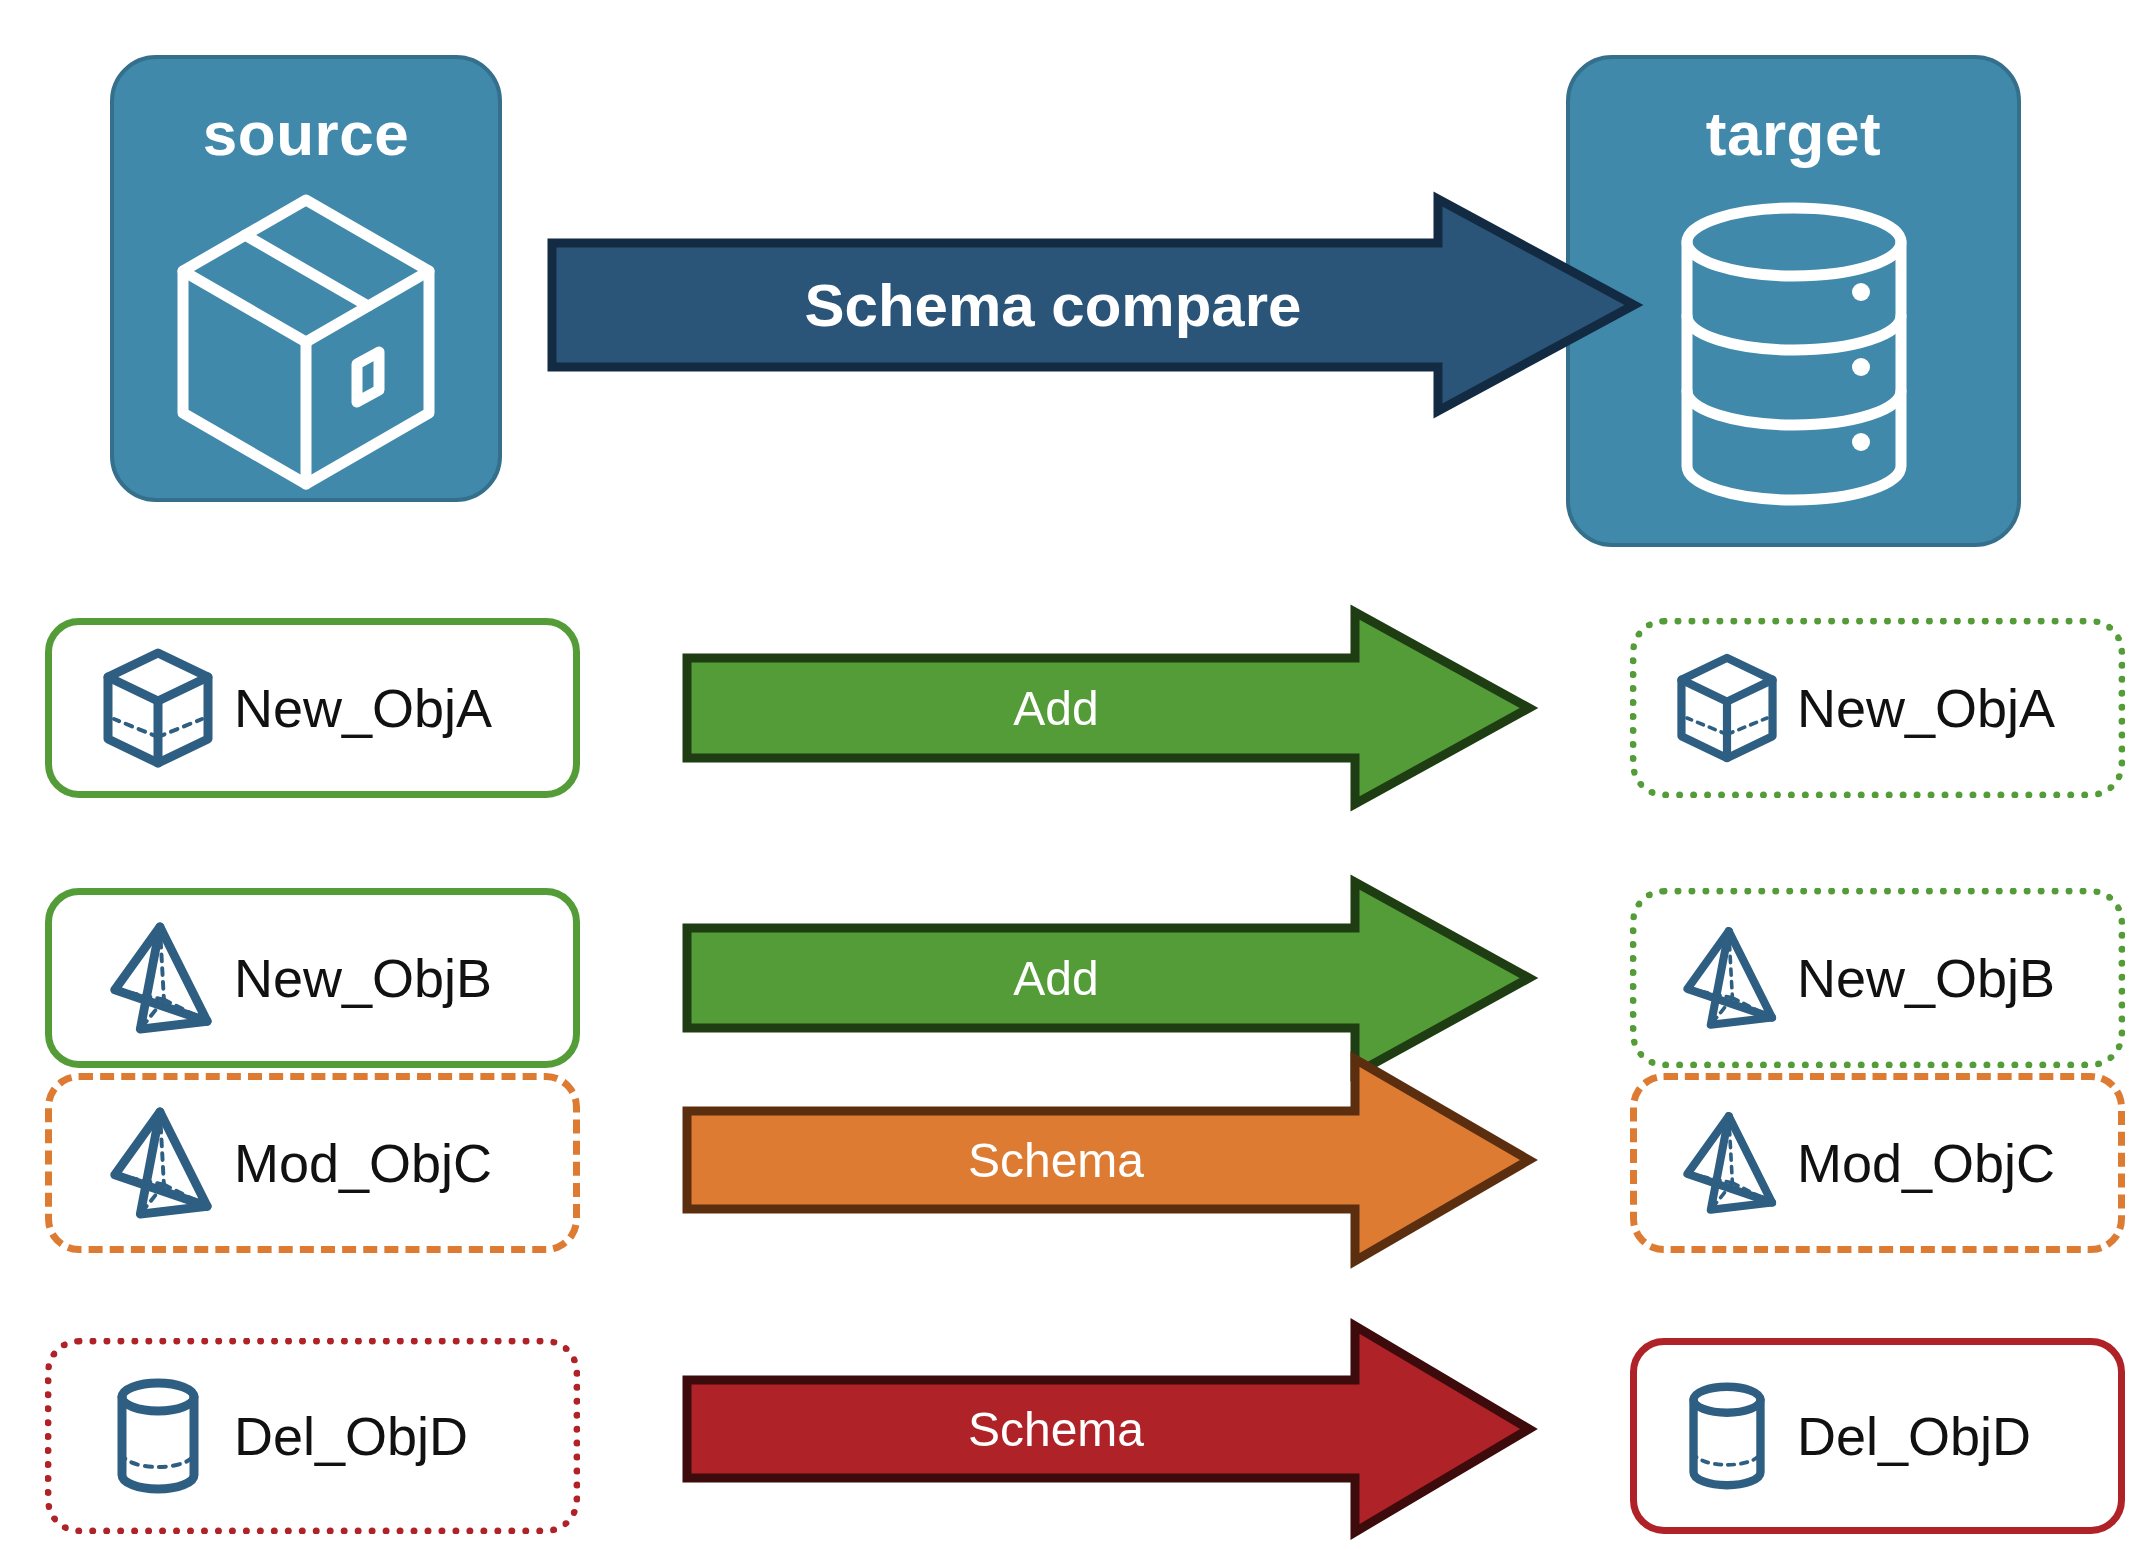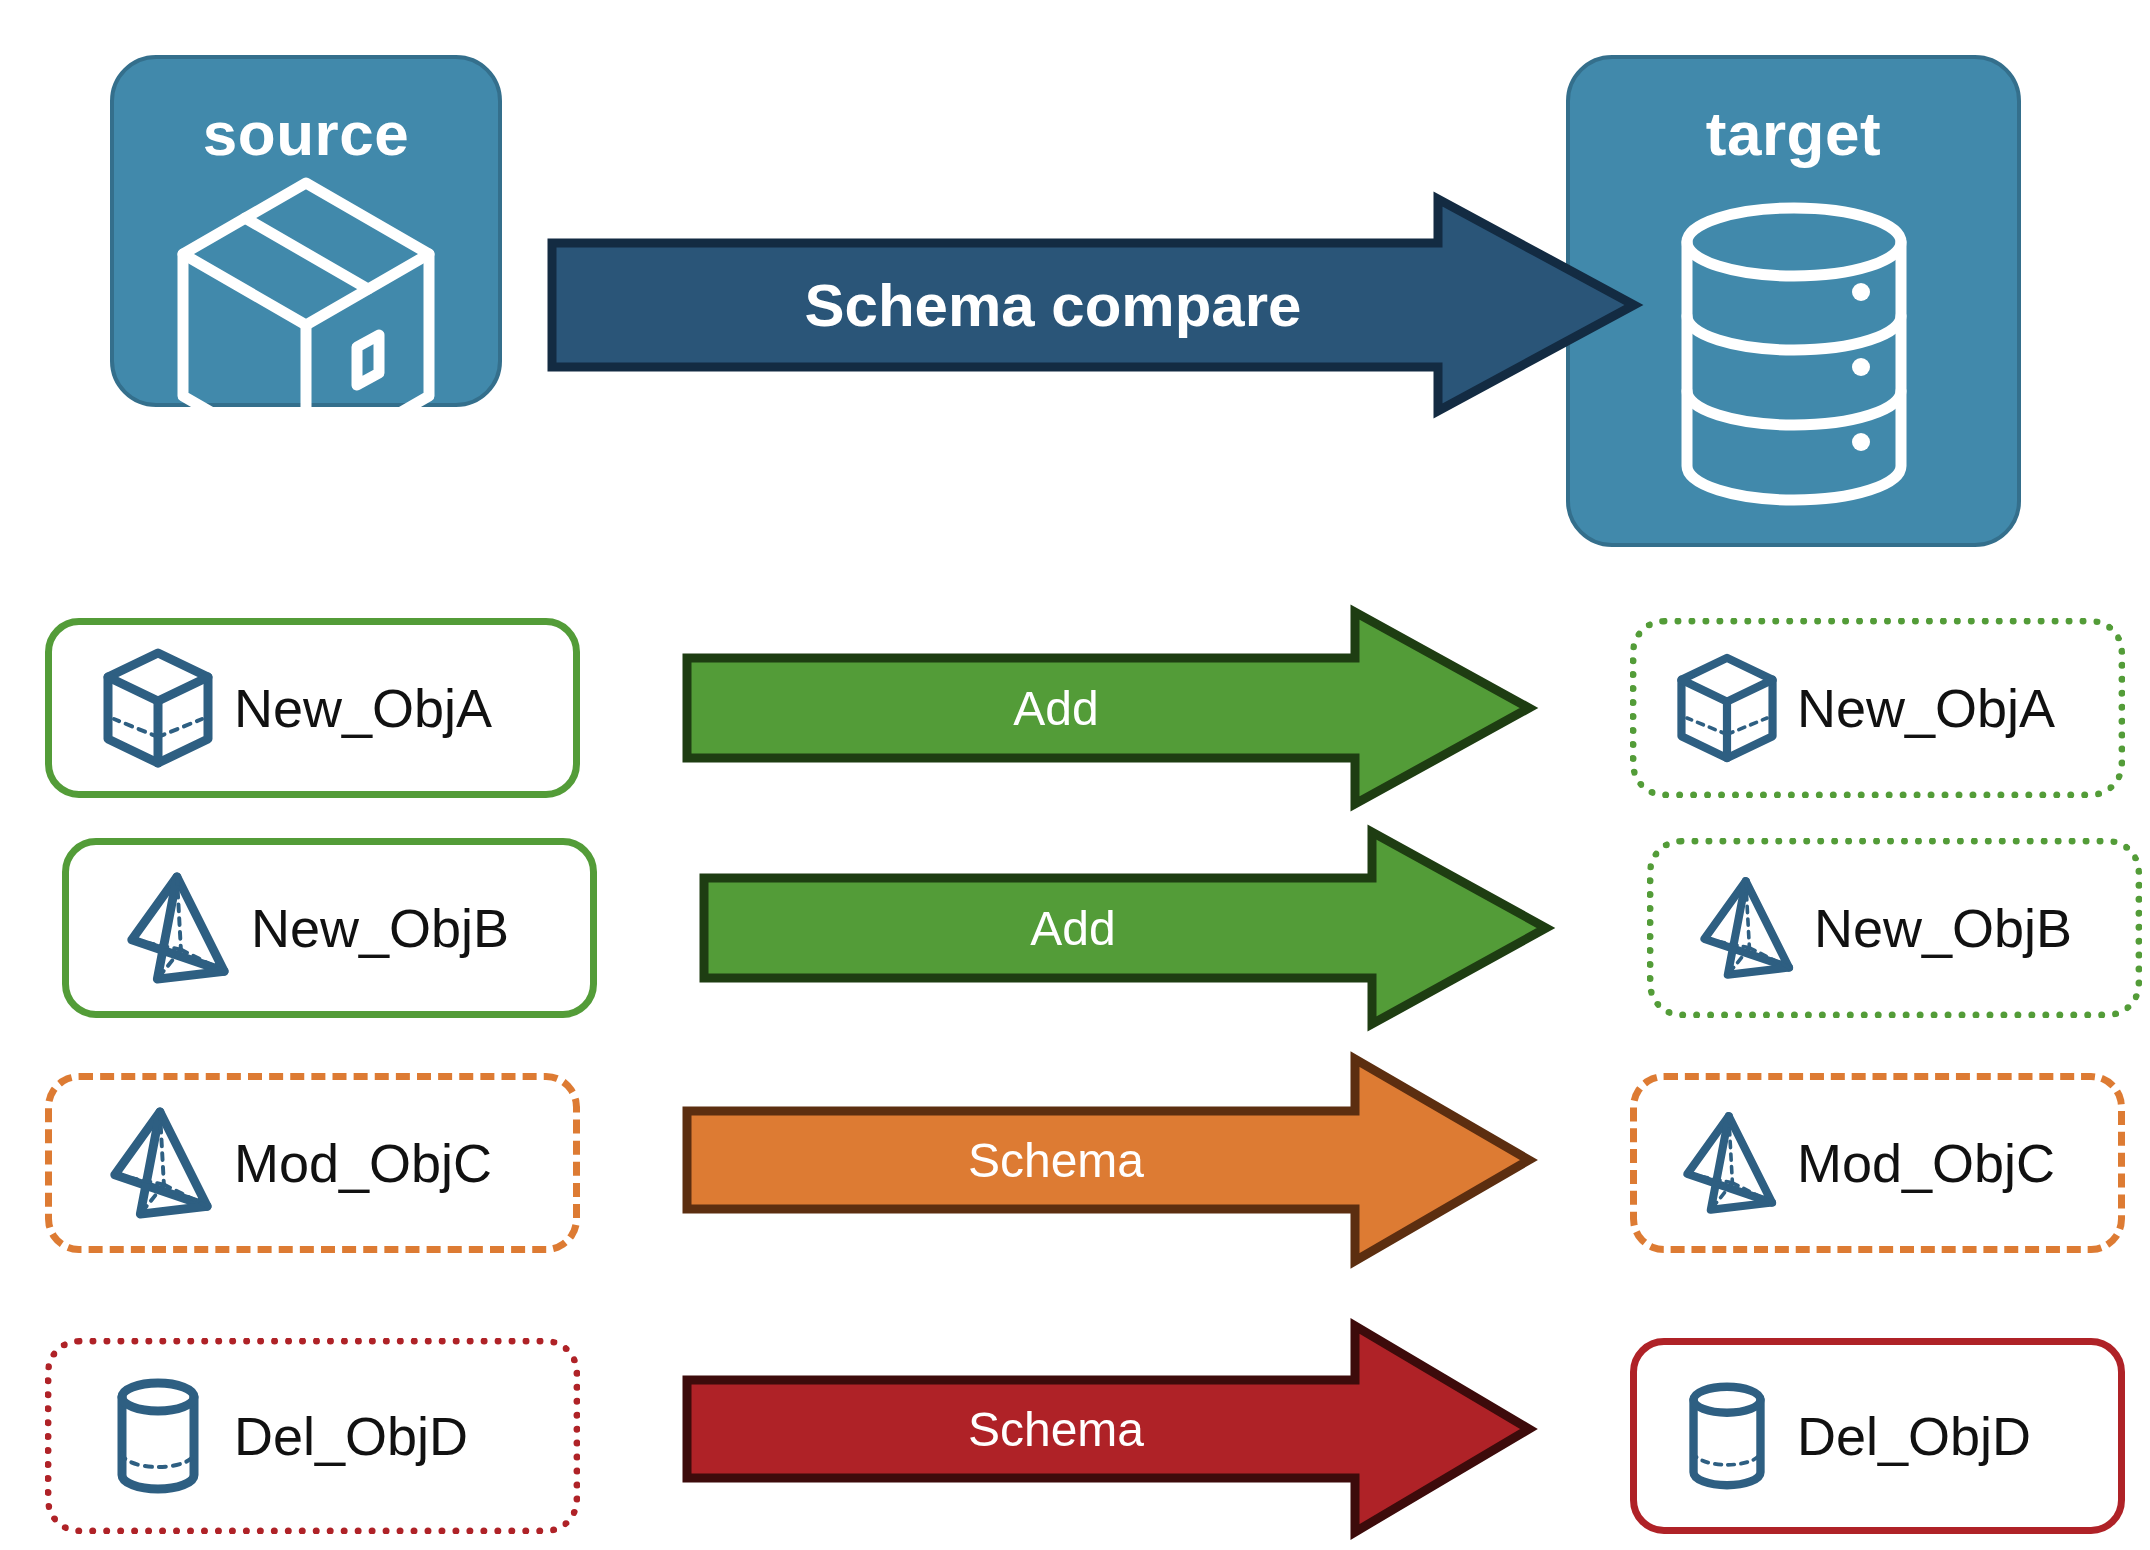--- a/index.html
+++ b/index.html
@@ -19,37 +19,37 @@
     box-sizing:border-box;
     display:flex;flex-direction:column;align-items:center;
   }
   .endpoint-title{
     color:#ffffff;font-weight:bold;font-size:62px;line-height:1;
     margin-top:44px;letter-spacing:.5px;
   }
   .endpoint-icon{
     flex:1;display:flex;align-items:center;justify-content:center;width:100%;
   }
-  #endpoint-source{left:110px;top:55px;width:392px;height:352px;}
+  #endpoint-source{left:110px;top:55px;width:392px;height:447px;}
   #endpoint-target{left:1566px;top:55px;width:455px;height:492px;}
 
   
   #compare-arrow{
     position:absolute;left:548px;top:195px;width:1090px;height:220px;
   }
   .arrow-label{
     position:absolute;inset:0;display:flex;align-items:center;justify-content:center;
     color:#ffffff;font-size:46px;pointer-events:none;
   }
   #compare-arrow .arrow-label{font-size:60px;transform:translateX(-40px);font-weight:bold;}
 
   
   .row{position:absolute;left:0;width:1711px;}
   #row-0{top:618px;height:180px;}
-  #row-1{top:838px;height:180px;margin-left:17px;}
+  #row-1{top:888px;height:180px;}
   #row-2{top:1073px;height:180px;padding-left:40px;}
   #row-3{top:1338px;height:196px;}
 
   .objcard{
     position:absolute;box-sizing:border-box;
     background:#ffffff;border-radius:34px;
     display:flex;align-items:center;
   }
   .objcard.left{left:45px;width:535px;height:100%;}
   .objcard.right{left:1630px;width:495px;height:100%;}

